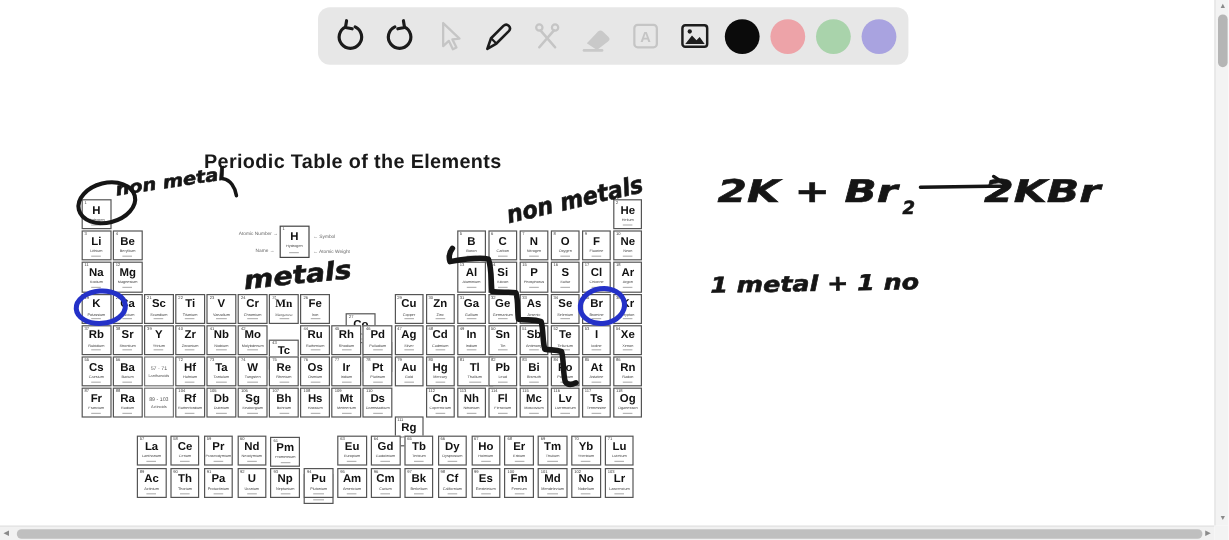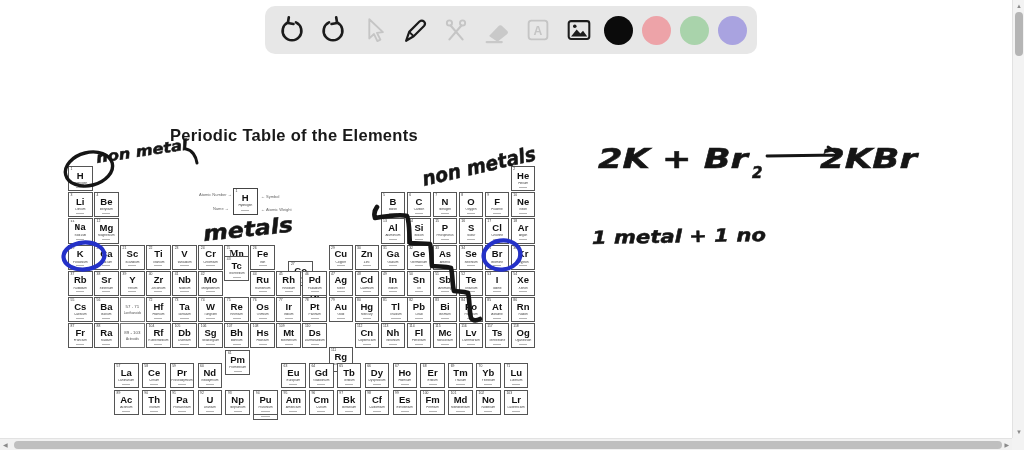--- a/index.html
+++ b/index.html
@@ -97,21 +97,21 @@
           <div class="ebox" style="left: 484.8px; top: 192.2px;">
             <span class="num">9</span>
             <span class="sym">F</span>
             <span class="nm">Fluorine</span>
           </div>
           <div class="ebox" style="left: 510.85px; top: 192.2px;">
             <span class="num">10</span>
             <span class="sym">Ne</span>
             <span class="nm">Neon</span>
           </div>
-          <div class="ebox" style="left: 68px; top: 218.4px; font-family: Liberation Mono, monospace;">
+          <div class="ebox" style="left: 68px; top: 218.4px;">
             <span class="num">11</span>
             <span class="sym">Na</span>
             <span class="nm">Sodium</span>
           </div>
           <div class="ebox" style="left: 94.05px; top: 218.4px;">
             <span class="num">12</span>
             <span class="sym">Mg</span>
             <span class="nm">Magnesium</span>
           </div>
           <div class="ebox" style="left: 380.6px; top: 218.4px;">
@@ -257,21 +257,21 @@
           <div class="ebox" style="left: 172.2px; top: 270.8px;">
             <span class="num">41</span>
             <span class="sym">Nb</span>
             <span class="nm">Niobium</span>
           </div>
           <div class="ebox" style="left: 198.25px; top: 270.8px;">
             <span class="num">42</span>
             <span class="sym">Mo</span>
             <span class="nm">Molybdenum</span>
           </div>
-          <div class="ebox" style="left: 224.3px; top: 256px;">
+          <div class="ebox" style="left: 224.3px; top: 283px;">
             <span class="num">43</span>
             <span class="sym">Tc</span>
             <span class="nm">Technetium</span>
           </div>
           <div class="ebox" style="left: 250.35px; top: 270.8px;">
             <span class="num">44</span>
             <span class="sym">Ru</span>
             <span class="nm">Ruthenium</span>
           </div>
           <div class="ebox" style="left: 276.4px; top: 270.8px;">
@@ -507,21 +507,21 @@
           <div class="ebox" style="left: 169.7px; top: 363px;">
             <span class="num">59</span>
             <span class="sym">Pr</span>
             <span class="nm">Praseodymium</span>
           </div>
           <div class="ebox" style="left: 197.55px; top: 363px;">
             <span class="num">60</span>
             <span class="sym">Nd</span>
             <span class="nm">Neodymium</span>
           </div>
-          <div class="ebox" style="left: 225.4px; top: 350px;">
+          <div class="ebox" style="left: 225.4px; top: 364px;">
             <span class="num">61</span>
             <span class="sym">Pm</span>
             <span class="nm">Promethium</span>
           </div>
           <div class="ebox" style="left: 253.25px; top: 363px; margin-top: 32px;">
             <span class="num">62</span>
             <span class="sym">Sm</span>
             <span class="nm">Samarium</span>
           </div>
           <div class="ebox" style="left: 281.1px; top: 363px;">

